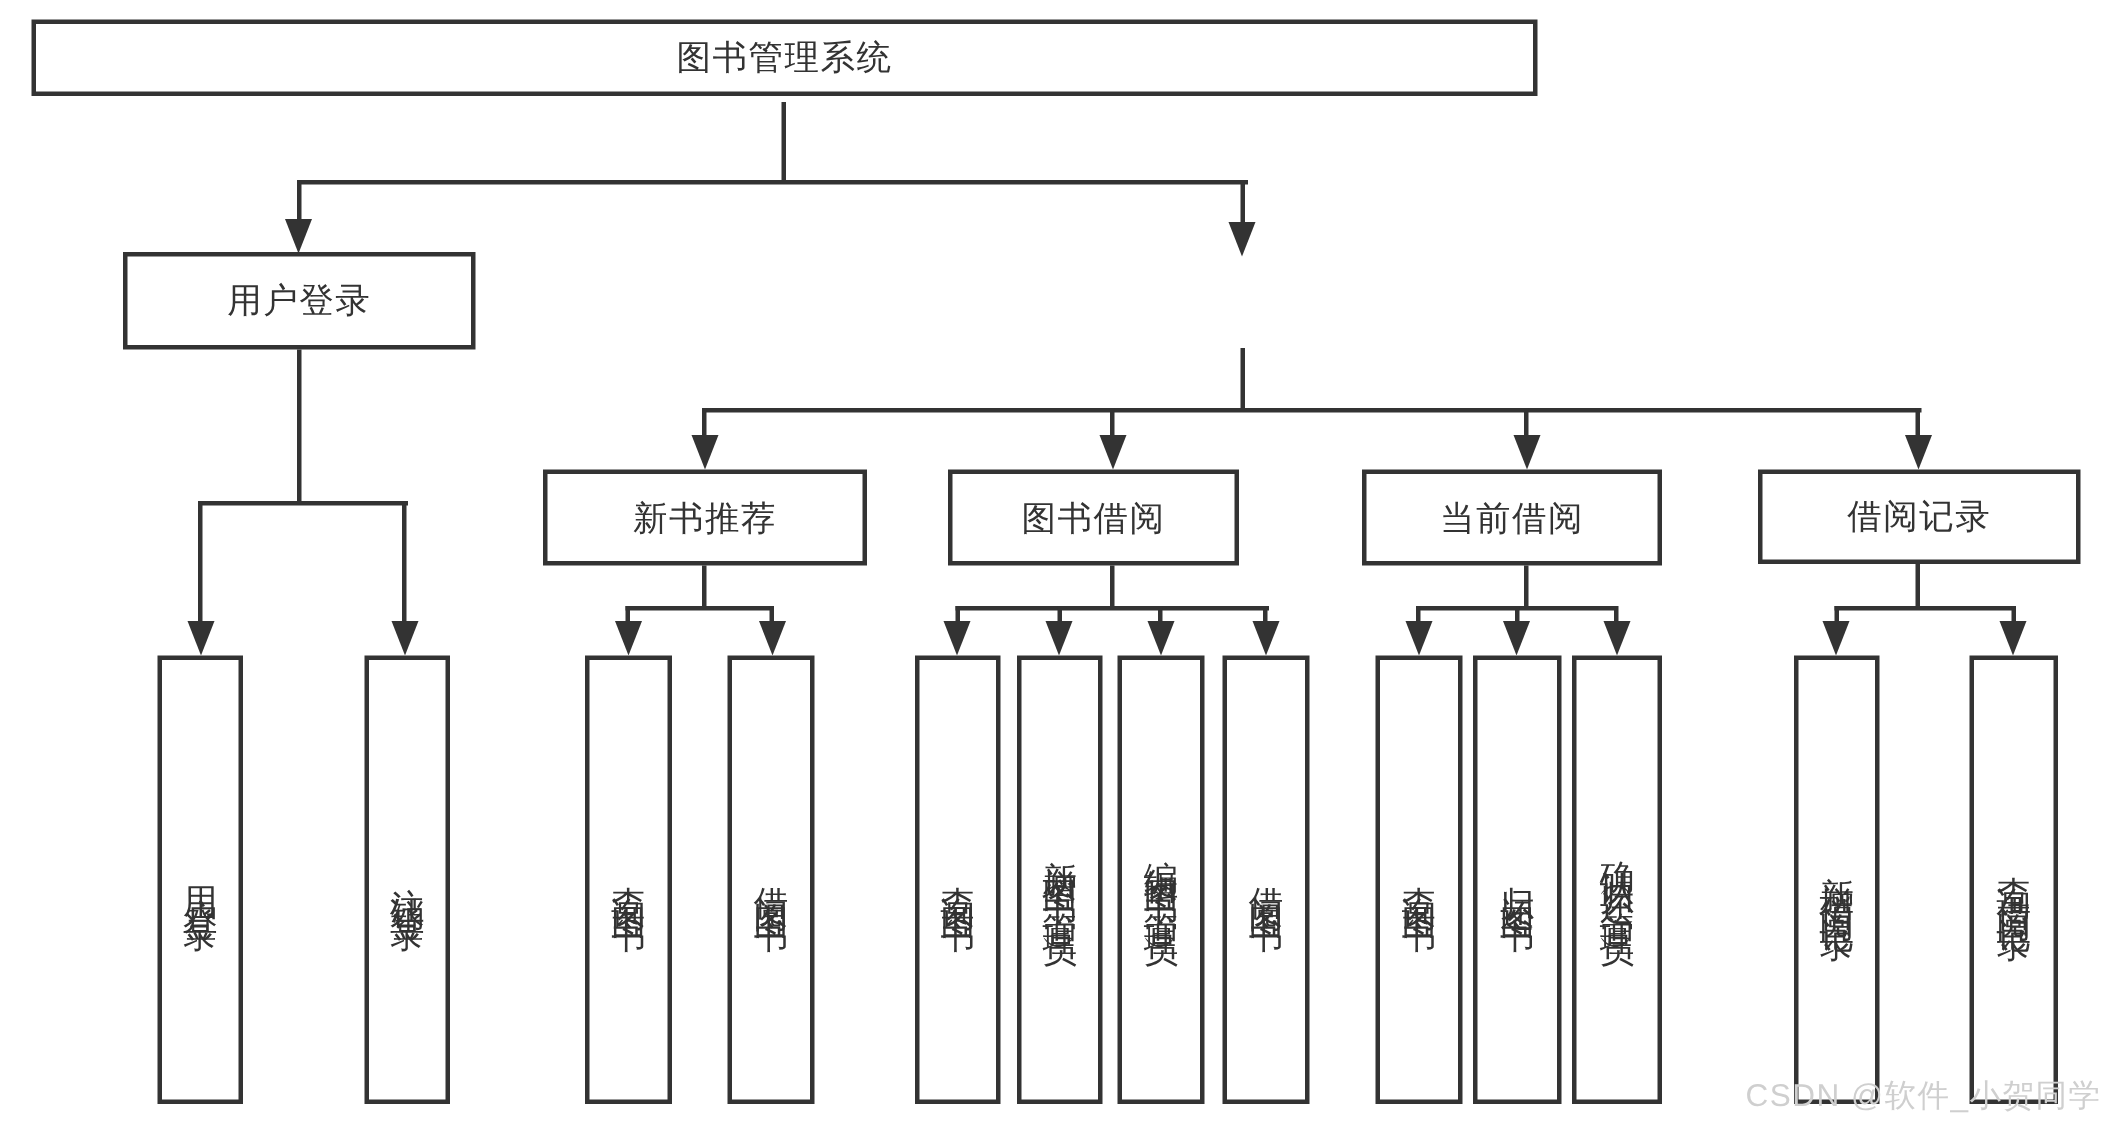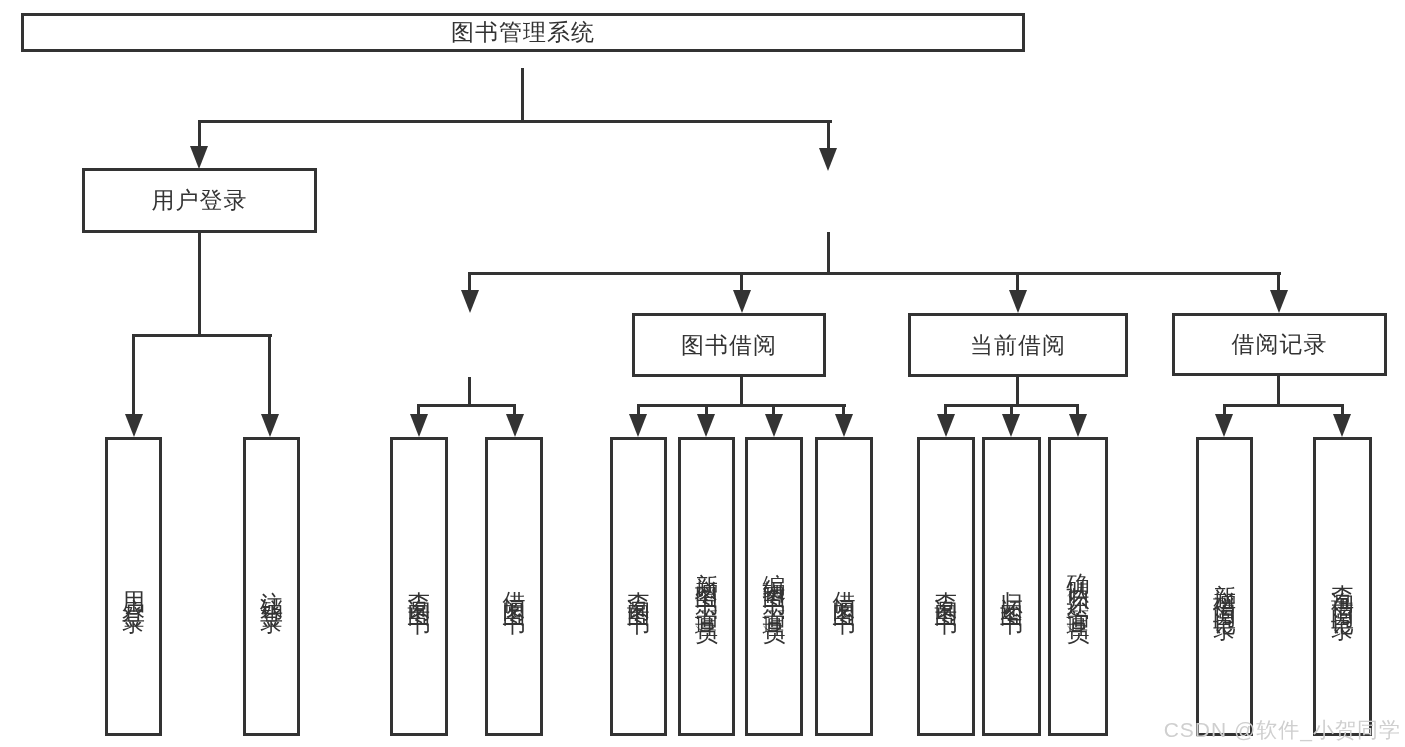--- a/index.html
+++ b/index.html
@@ -37,21 +37,21 @@
   .watermark{
     position:absolute;right:4px;top:716px;z-index:5;
     font-size:21px;color:var(--wm);letter-spacing:1px;white-space:nowrap;
   }
 </style>
 </head>
 <body>
 
 <div class="canvas">
 
-  <div class="node" style="left:21px;top:13px;width:1004px;height:39px">图书管理系统</div>
+  <div class="node" style="left:21px;top:13px;width:1004px;height:51px">图书管理系统</div>
 
   <div class="vl" style="left:521px;top:68px;height:52px"></div>
   <div class="hl" style="left:198px;top:120px;width:634px"></div>
   <div class="vl" style="left:198px;top:120px;height:28px"></div>
   <div class="vl" style="left:827px;top:120px;height:30px"></div>
   <div class="arr" style="left:190px;top:146px"></div>
   <div class="arr" style="left:819px;top:148px"></div>
 
   <div class="node" style="left:82px;top:168px;width:235px;height:65px">用户登录</div>
 
@@ -66,22 +66,23 @@
   <div class="hl" style="left:468px;top:272px;width:813px"></div>
   <div class="vl" style="left:468px;top:272px;height:20px"></div>
   <div class="vl" style="left:740px;top:272px;height:20px"></div>
   <div class="vl" style="left:1016px;top:272px;height:20px"></div>
   <div class="vl" style="left:1277px;top:272px;height:20px"></div>
   <div class="arr" style="left:461px;top:290px"></div>
   <div class="arr" style="left:733px;top:290px"></div>
   <div class="arr" style="left:1009px;top:290px"></div>
   <div class="arr" style="left:1270px;top:290px"></div>
 
+  <div class="node" style="left:362px;top:313px;width:216px;height:64px">新书推荐</div>
   <div class="node" style="left:632px;top:313px;width:194px;height:64px">图书借阅</div>
-  <div class="node" style="left:908px;top:313px;width:220px;height:64px">当前借阅</div>
+  <div class="node" style="left:908px;top:313px;width:200px;height:64px">当前借阅</div>
   <div class="node" style="left:1172px;top:313px;width:215px;height:63px">借阅记录</div>
 
   <div class="vl" style="left:468px;top:377px;height:29px"></div>
   <div class="hl" style="left:417px;top:404px;width:99px"></div>
   <div class="vl" style="left:417px;top:404px;height:12px"></div>
   <div class="vl" style="left:513px;top:404px;height:12px"></div>
   <div class="arr" style="left:410px;top:414px"></div>
   <div class="arr" style="left:506px;top:414px"></div>
 
   <div class="vl" style="left:740px;top:377px;height:29px"></div>

